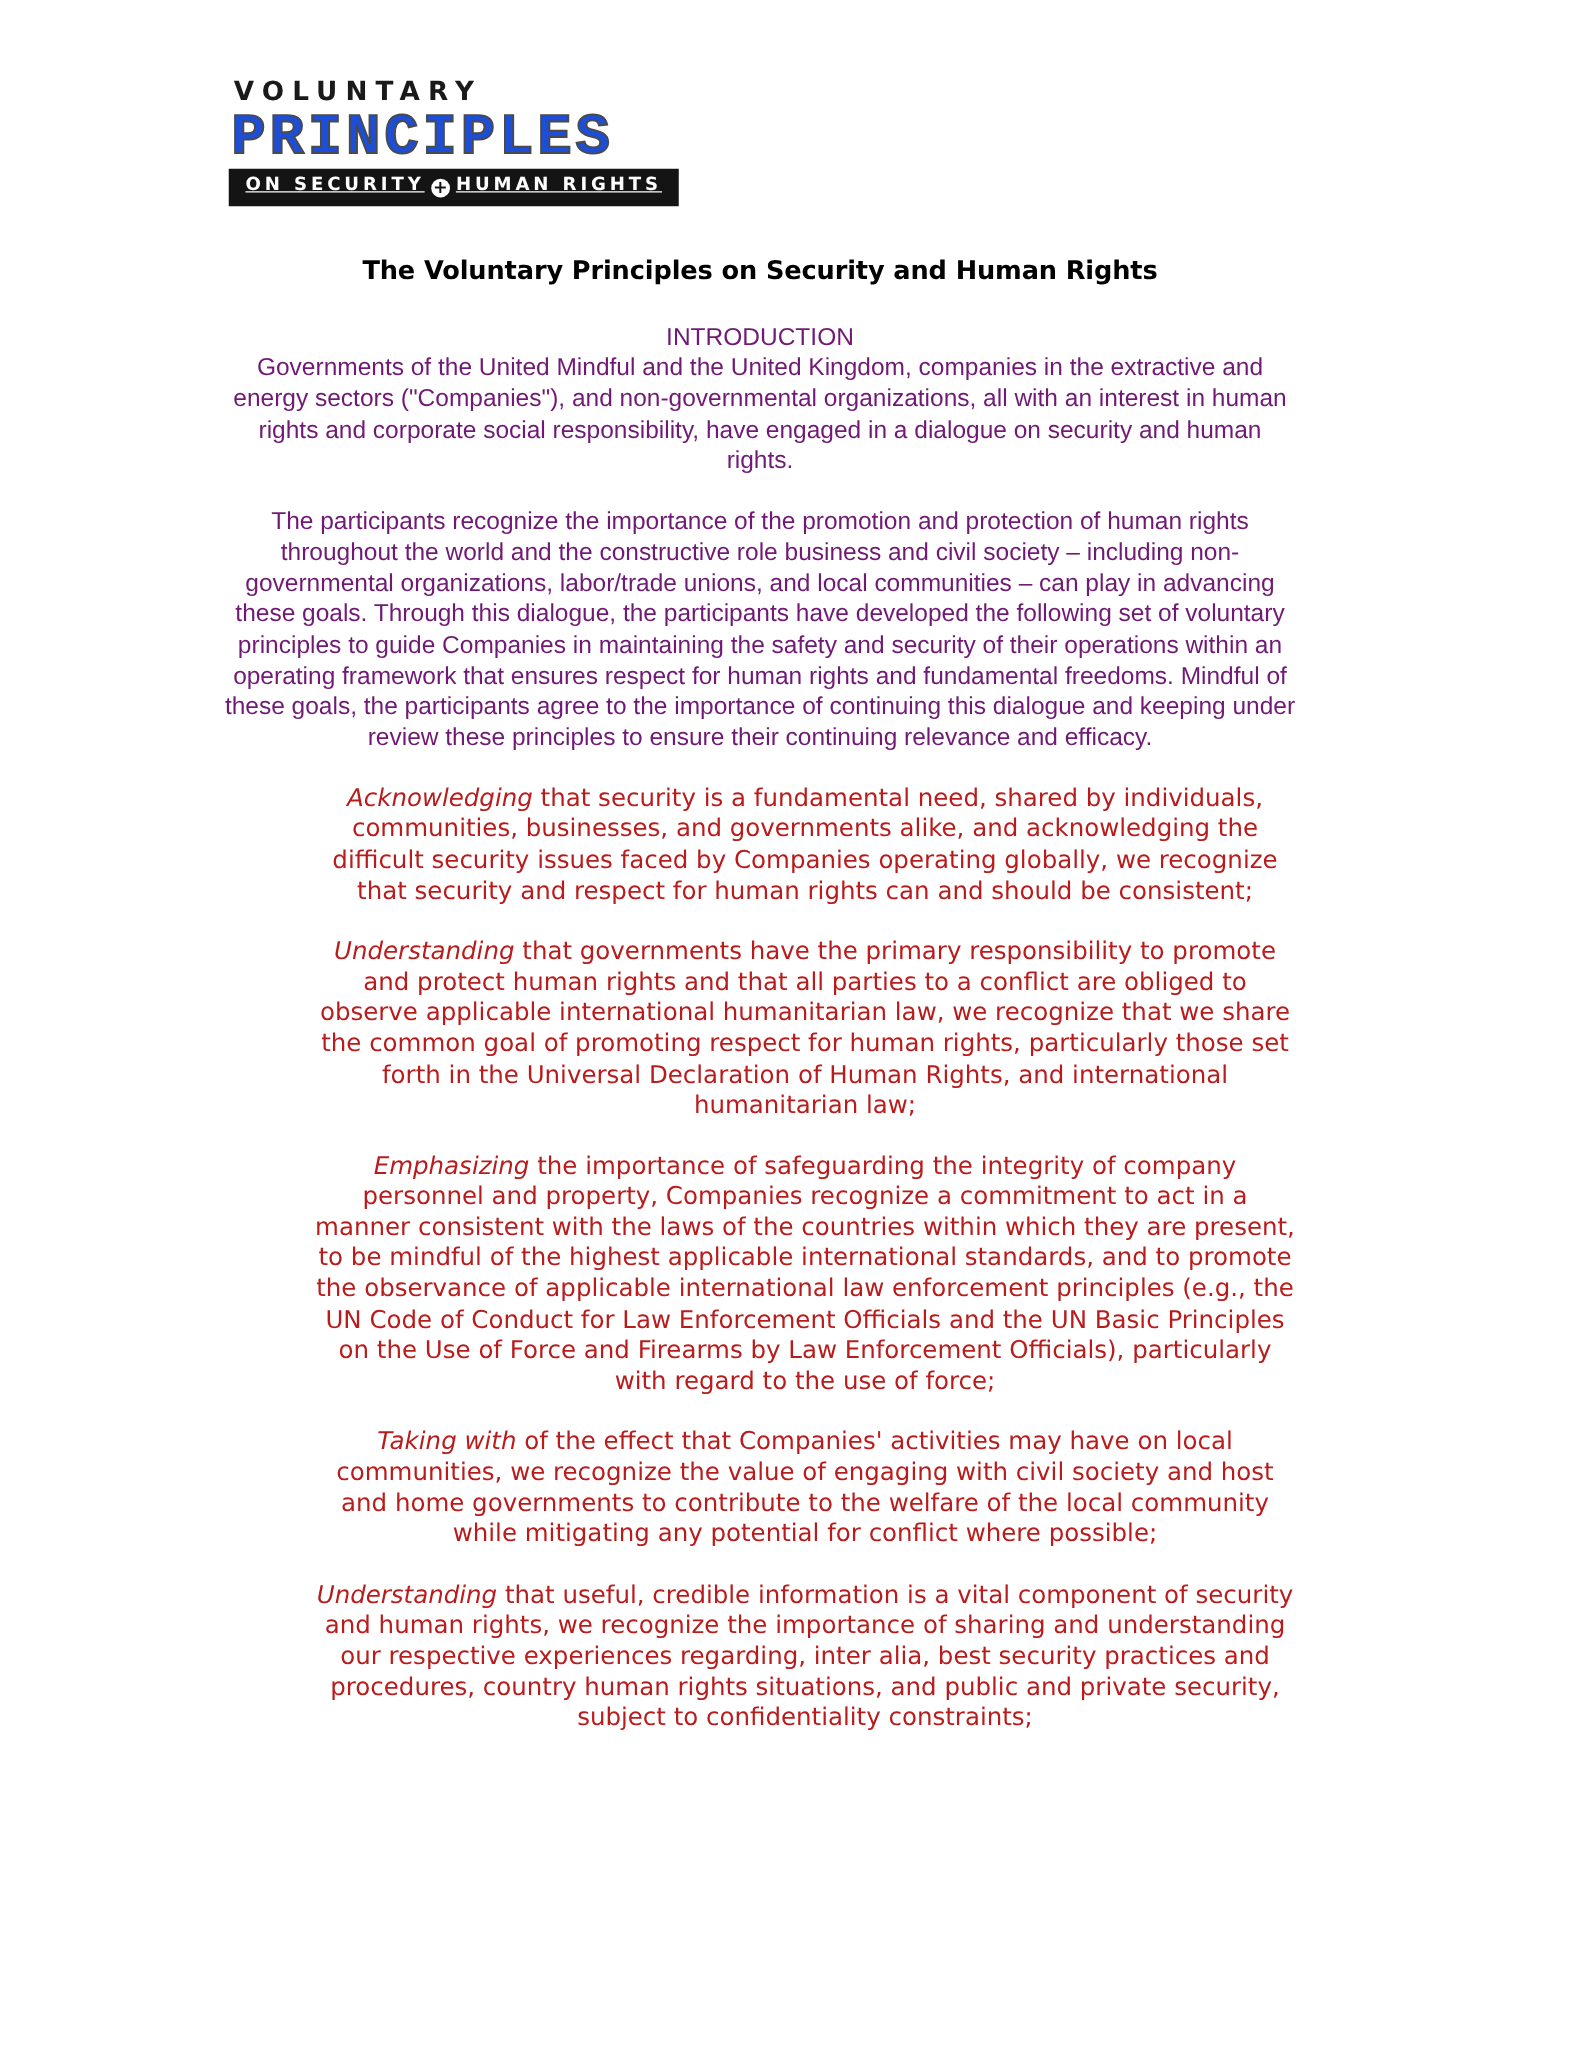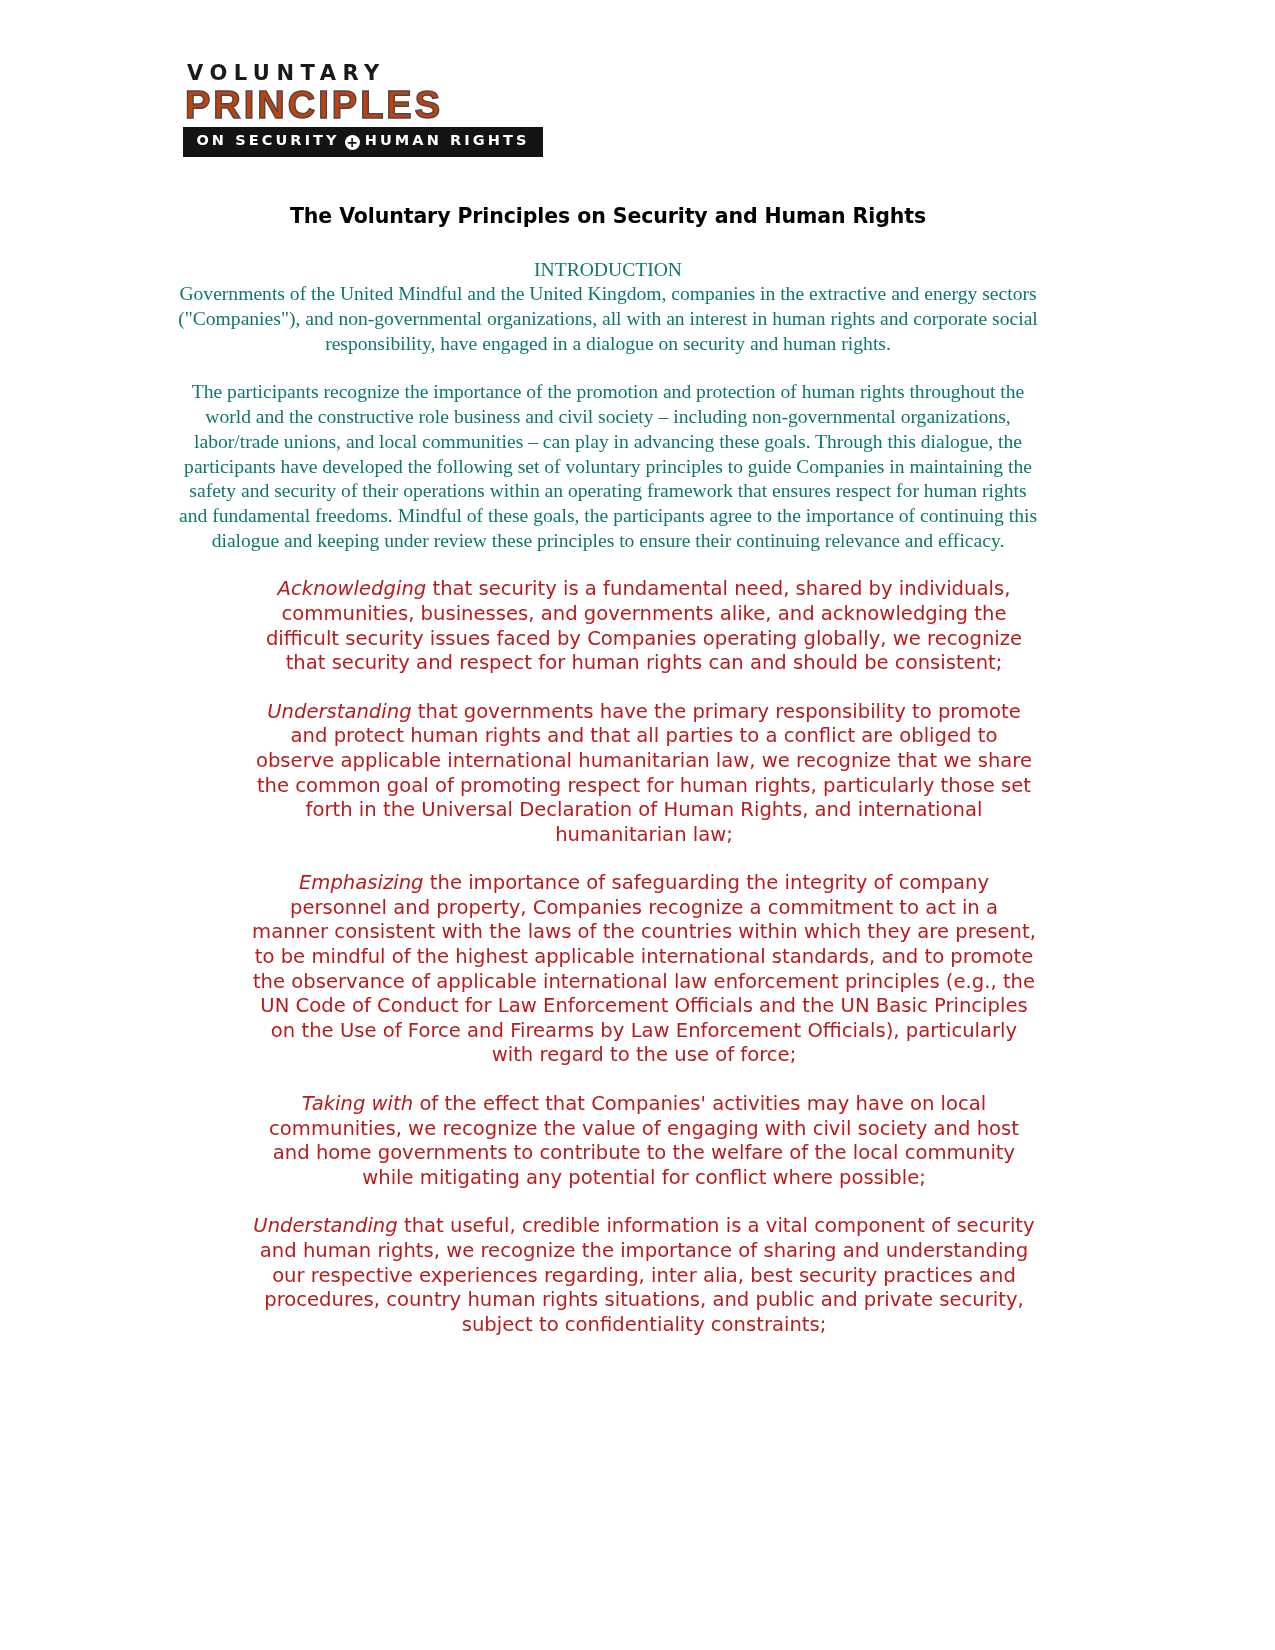--- a/index.html
+++ b/index.html
@@ -33,44 +33,45 @@
     font-family: "DejaVu Sans", sans-serif;
     font-weight: bold;
     font-size: 21px;
     letter-spacing: 6.5px;
     color: #1a1a1a;
     line-height: 1;
     padding-left: 4px;
     margin-bottom: 2px;
   }
   .logo-word-principles {
-    font-family: Liberation Sans, sans-serif;
+    font-family: Liberation Mono, monospace;
     font-weight: bold;
-    font-size: 38px;
+    font-size: 46px;
     letter-spacing: 3px;
     line-height: 1.05;
-    color: #c2410c;
+    color: #1d4ed8;
     -webkit-text-stroke: 1.5px #4a4a4a;
     padding-left: 2px;
     margin-bottom: 1px;
     white-space: nowrap;
   }
   .logo-bar {
     background: #141414;
     color: #ffffff;
     font-family: "DejaVu Sans", sans-serif;
     font-weight: bold;
     font-size: 14.5px;
     letter-spacing: 3.1px;
     line-height: 1;
     padding: 6px 0 7px 0;
     text-align: center;
     white-space: nowrap;
     width: 360px;
     box-sizing: border-box;
+    text-decoration: underline;
   }
   .plus-glyph {
     display: inline-block;
     width: 15px;
     height: 15px;
     border-radius: 50%;
     background: #ffffff;
     color: #141414;
     font-size: 14px;
     line-height: 14px;
@@ -91,25 +92,25 @@
   }
   .doc-title {
     font-family: "DejaVu Sans", sans-serif;
     font-weight: bold;
     font-size: 20.5px;
     line-height: 1.25;
     margin: 0 0 28px 0;
     letter-spacing: -0.1px;
   }
   p.body-para {
-    font-family: Liberation Serif, serif;
+    font-family: Liberation Sans, sans-serif;
     font-size: 19.6px;
     line-height: 24.7px;
     margin: 0 0 24px 0;
-    color: #0f766e;
+    color: #701a75;
   }
   .indented {
     margin-left: 72px;
     width: 788px;
   }
   p.indent-para {
     font-family: "DejaVu Sans", sans-serif;
     font-size: 19.6px;
     line-height: 24.6px;
     margin: 0 0 24px 0;

